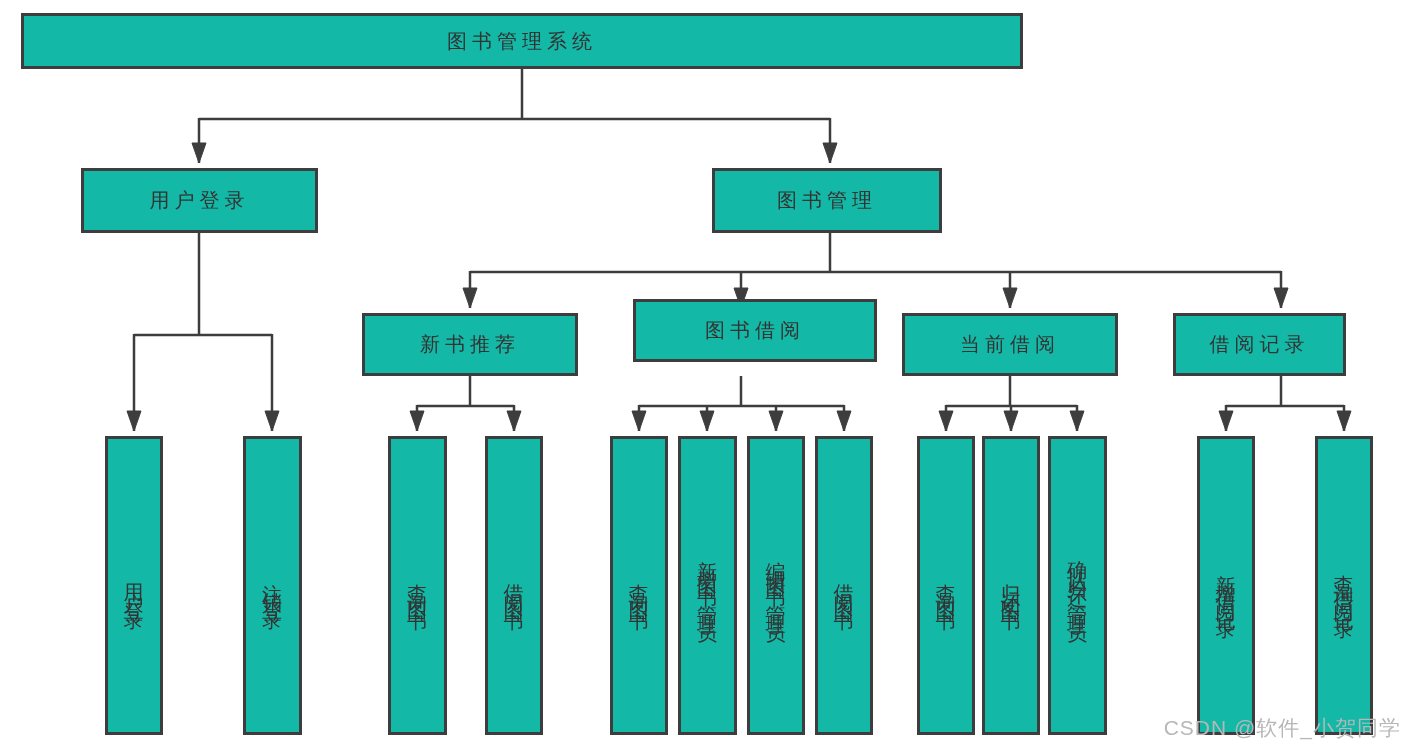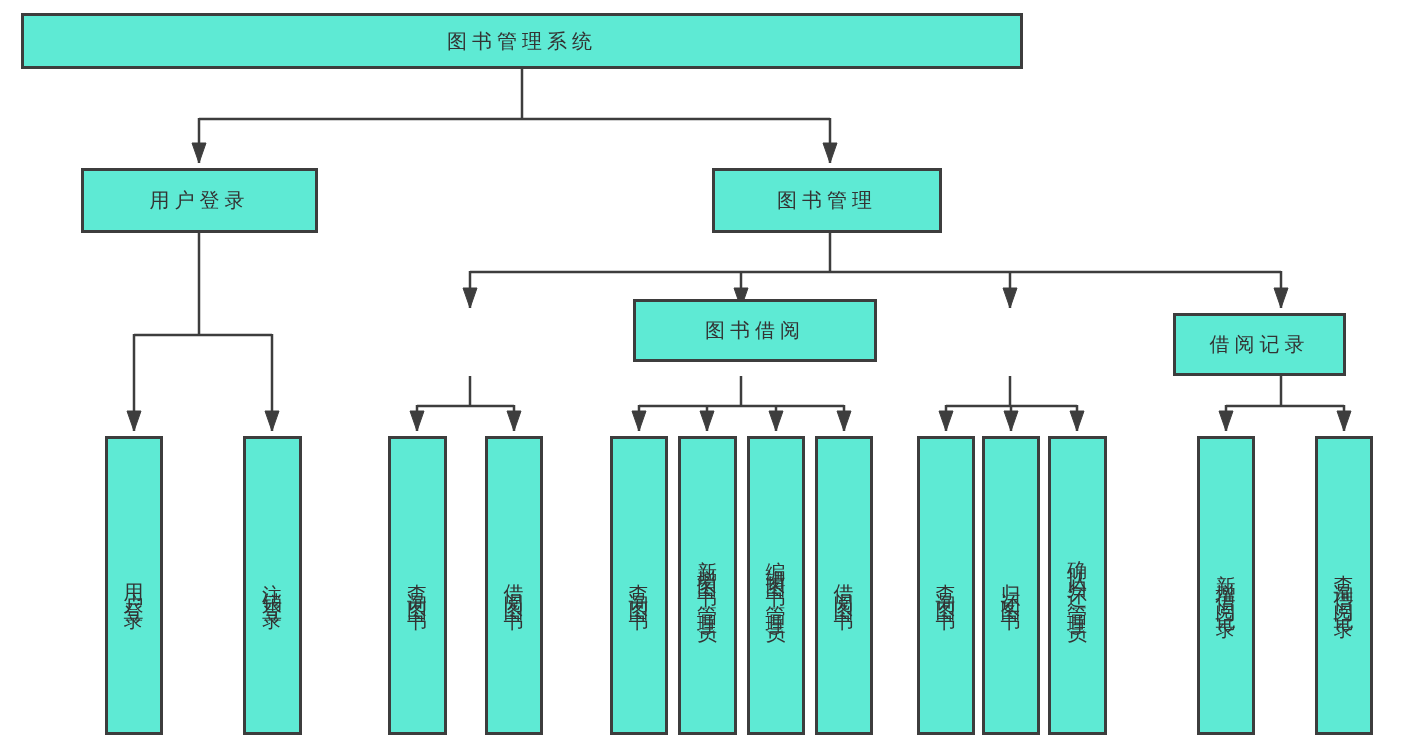--- a/index.html
+++ b/index.html
@@ -14,21 +14,21 @@
   .connectors {
     position: absolute;
     left: 0; top: 0;
     width: 1405px; height: 747px;
     pointer-events: none;
   }
   .node {
     position: absolute;
     box-sizing: border-box;
     border: 3px solid #3d3d3d;
-    background: #5eead4;
+    background: #14b8a6;
     display: flex;
     align-items: center;
     justify-content: center;
     color: #333333;
     font-size: 20px;
     letter-spacing: 5px;
     text-align: center;
     z-index: 2;
   }
   .leaf {
@@ -100,35 +100,38 @@
       <path d="M1226,405 V431" marker-end="url(#arrow)"></path>
       <path d="M1344,405 V431" marker-end="url(#arrow)"></path>
     </g>
   </svg>
 
   <div class="node" style="left:21px;top:13px;width:1002px;height:56px">图书管理系统</div>
 
   <div class="node" style="left:81px;top:168px;width:237px;height:65px">用户登录</div>
   <div class="node" style="left:712px;top:168px;width:230px;height:65px">图书管理</div>
 
+  <div class="node" style="left:362px;top:313px;width:216px;height:63px">新书推荐</div>
   <div class="node" style="left:633px;top:299px;width:244px;height:63px">图书借阅</div>
+  <div class="node" style="left:902px;top:313px;width:216px;height:63px">当前借阅</div>
   <div class="node" style="left:1173px;top:313px;width:173px;height:63px">借阅记录</div>
 
   <div class="node leaf" style="left:105px;top:436px;width:58px;height:299px">用户登录</div>
   <div class="node leaf" style="left:243px;top:436px;width:59px;height:299px">注销登录</div>
 
   <div class="node leaf" style="left:388px;top:436px;width:59px;height:299px">查询图书</div>
   <div class="node leaf" style="left:485px;top:436px;width:58px;height:299px">借阅图书</div>
 
   <div class="node leaf" style="left:610px;top:436px;width:58px;height:299px">查询图书</div>
   <div class="node leaf" style="left:678px;top:436px;width:59px;height:299px">新增图书（管理员）</div>
   <div class="node leaf" style="left:747px;top:436px;width:58px;height:299px">编辑图书（管理员）</div>
   <div class="node leaf" style="left:815px;top:436px;width:58px;height:299px">借阅图书</div>
 
   <div class="node leaf" style="left:917px;top:436px;width:58px;height:299px">查询图书</div>
   <div class="node leaf" style="left:982px;top:436px;width:58px;height:299px">归还图书</div>
   <div class="node leaf" style="left:1048px;top:436px;width:59px;height:299px">确认归还（管理员）</div>
 
   <div class="node leaf" style="left:1197px;top:436px;width:58px;height:299px">新增借阅记录</div>
   <div class="node leaf" style="left:1315px;top:436px;width:58px;height:299px">查询借阅记录</div>
 
+  <div class="watermark" style="right:4px;top:714px">CSDN @软件_小贺同学</div>
 
 </div>
 
 </body></html>

